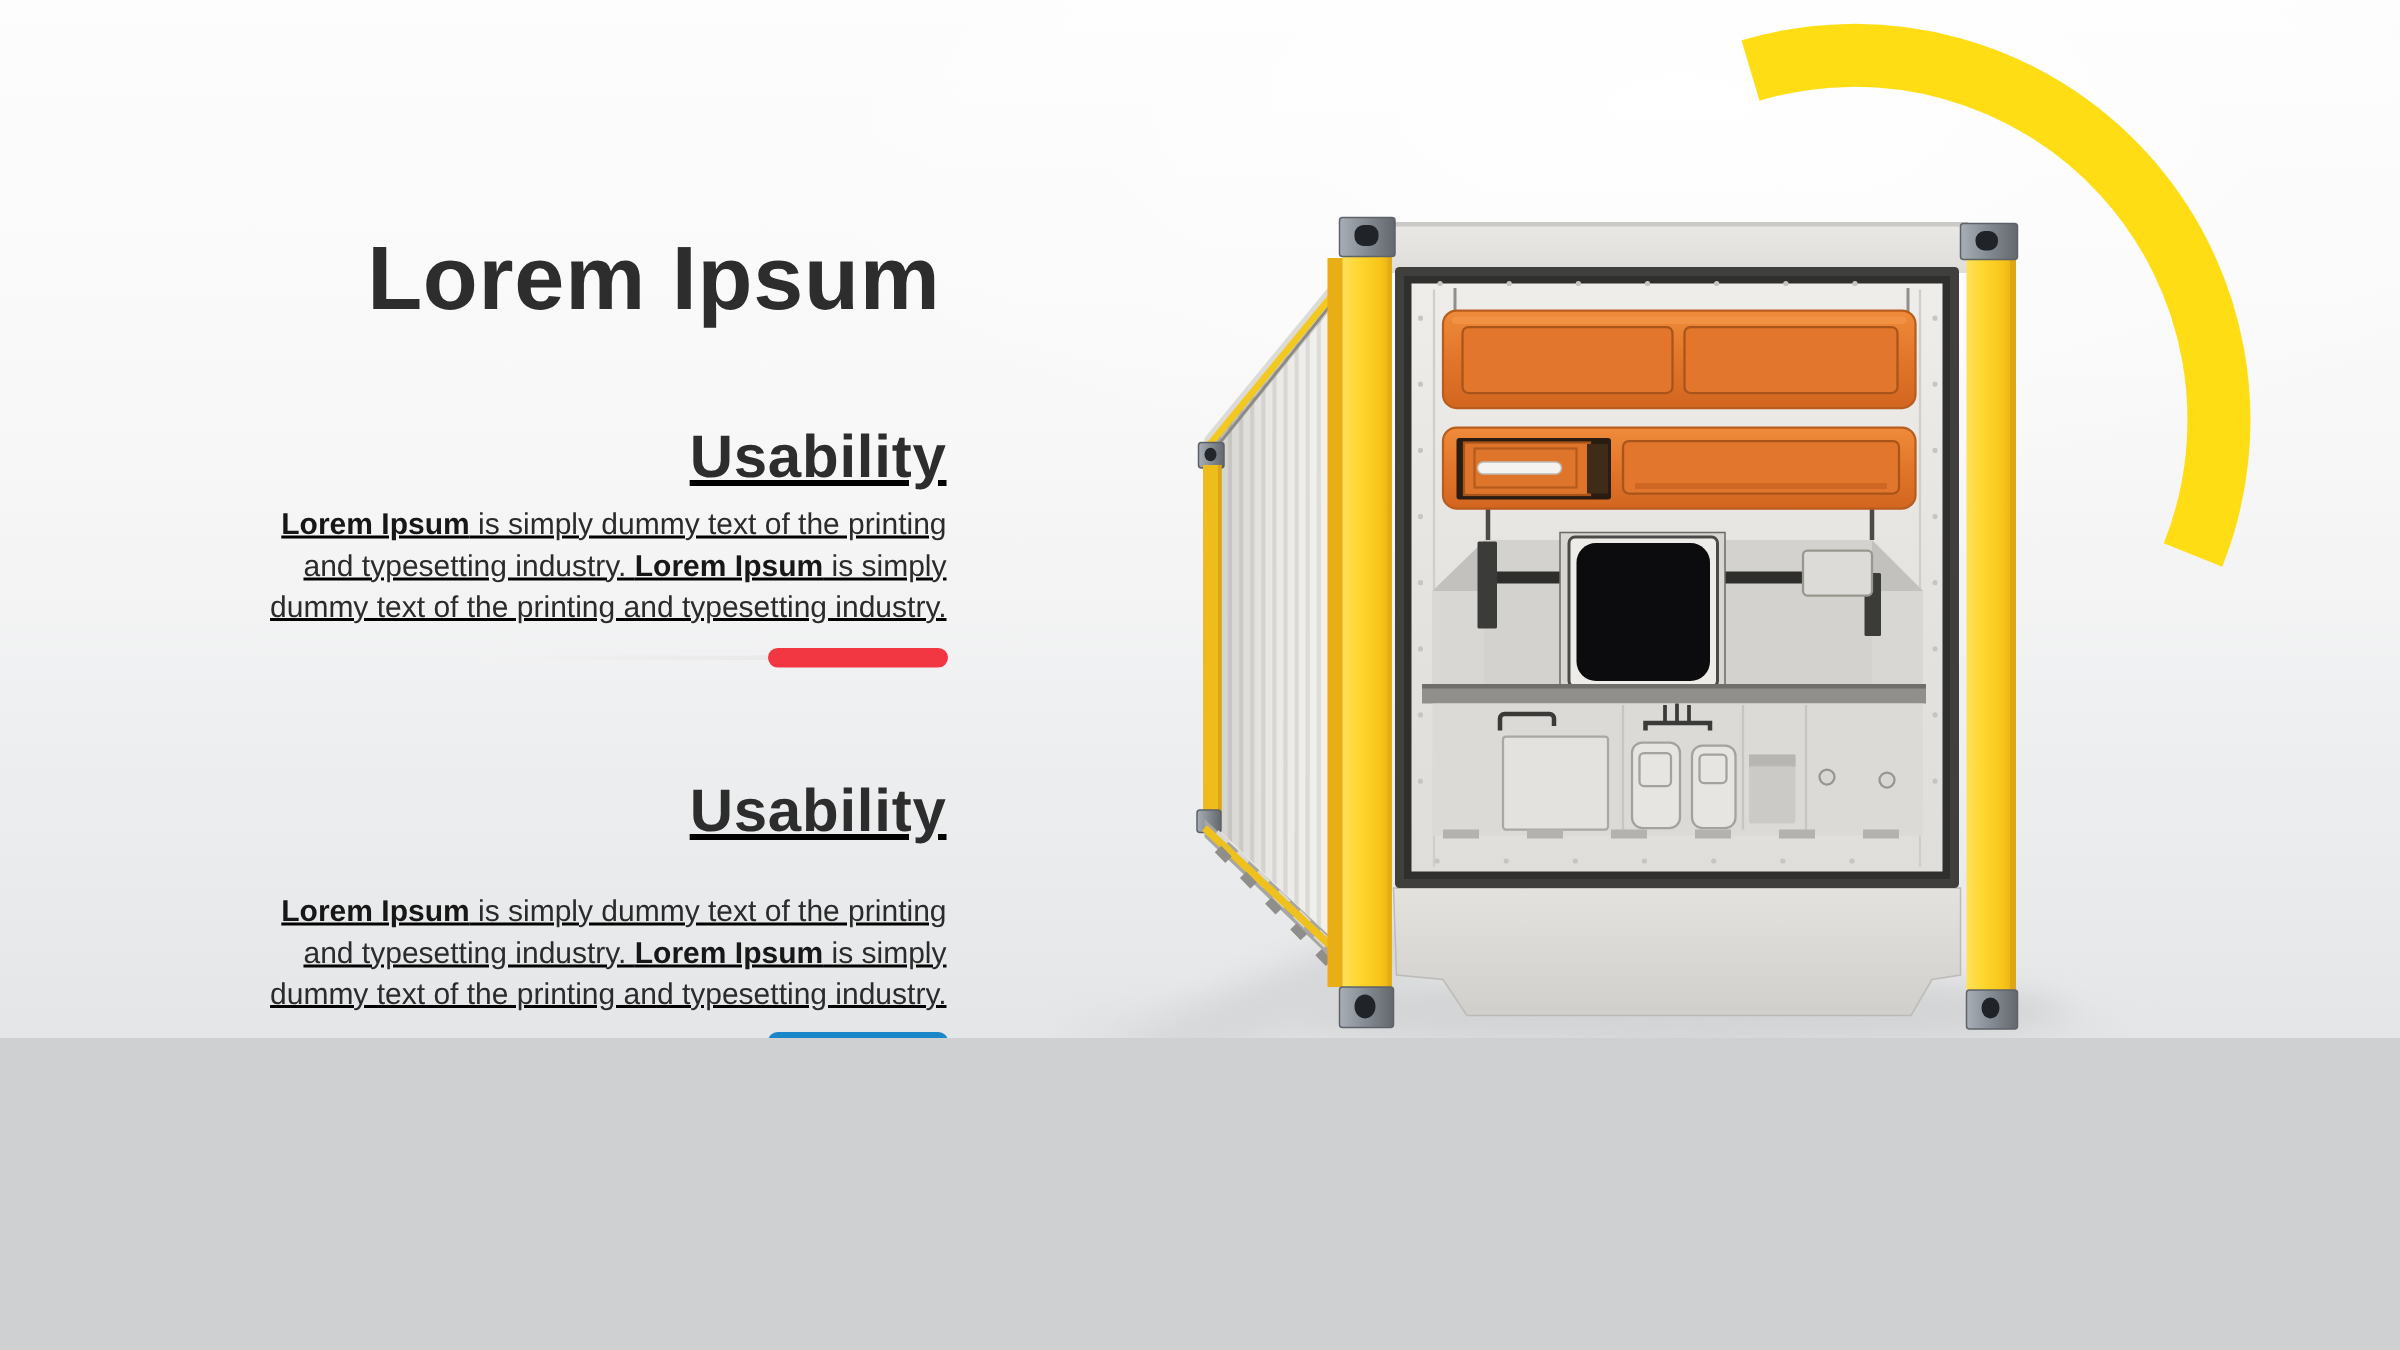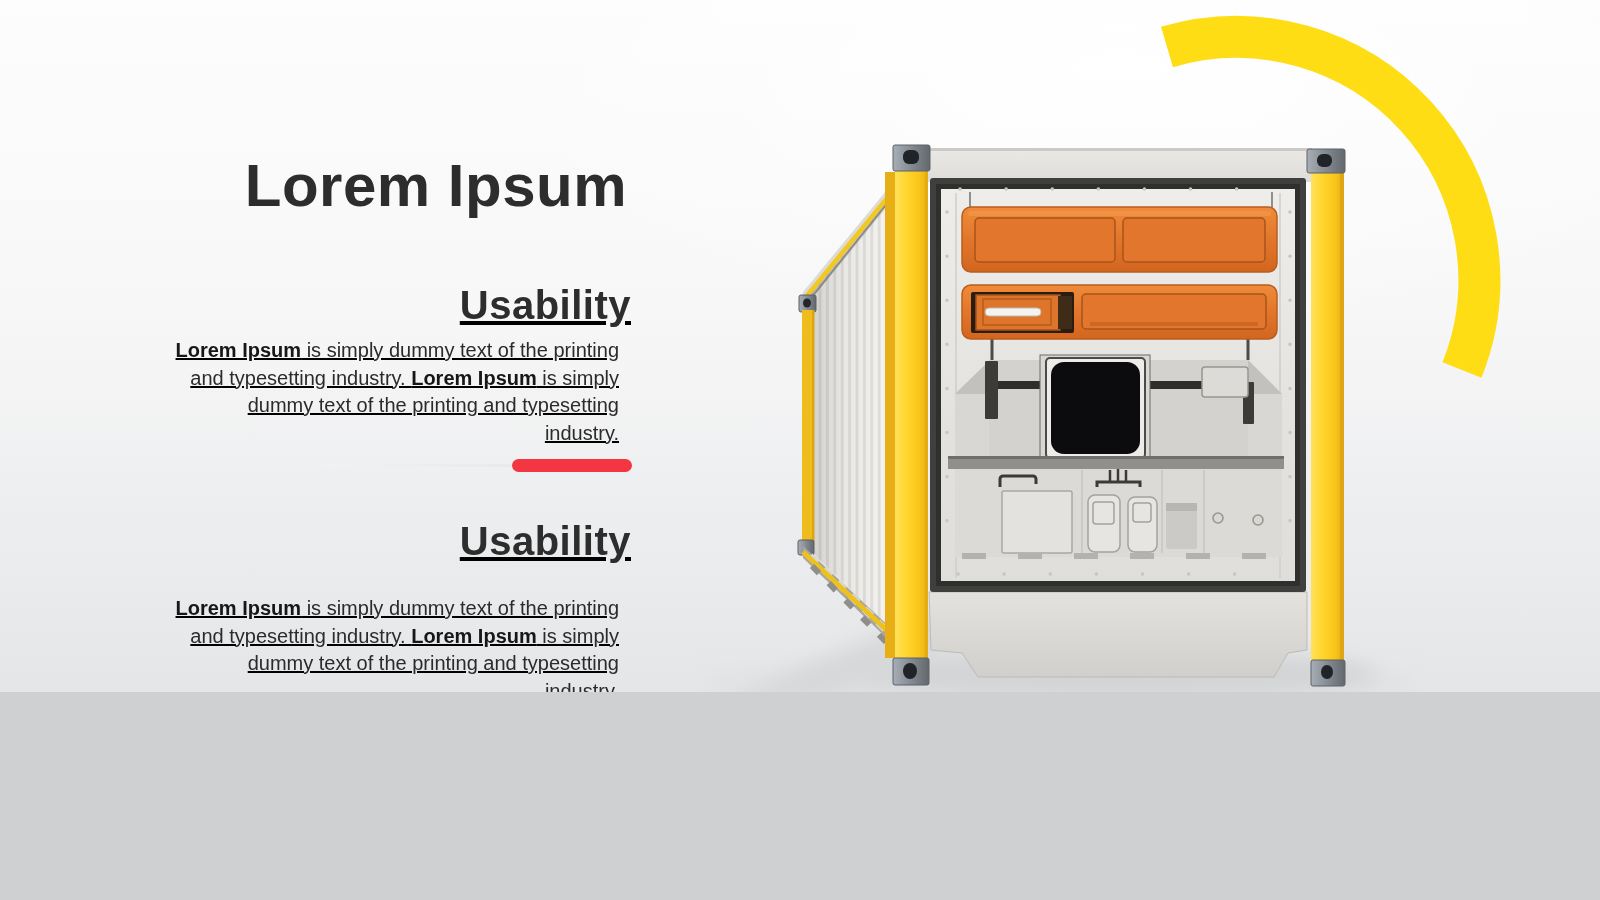--- a/index.html
+++ b/index.html
@@ -17,21 +17,21 @@
     color:var(--text_dark);letter-spacing:.5px;
   }
   .section{position:absolute;width:471px;text-align:right;text-decoration:underline;}
   .sec1{left:160px;top:283px;}
   .sec2{left:160px;top:519px;}
   .section h2{
     margin:0;font-size:40px;line-height:44px;font-weight:700;
     color:var(--text_dark);letter-spacing:.5px;
   }
   .section p{
-    margin:12px;font-size:20px;line-height:27.5px;color:var(--body_text);
+    margin:0;font-size:20px;line-height:27.5px;color:var(--body_text);
   }
   .sec1 p{margin-top:10px;}
   .sec2 p{margin-top:32px;}
   .section p b{color:#171717;}
   .bar{position:relative;height:13px;}
   .sec1 .bar{margin-top:12px;}
   .sec2 .bar{margin-top:10px;}
   .bar .track{
     position:absolute;right:-1px;top:5px;width:310px;height:3px;
     background:linear-gradient(90deg,#f2f2f2,#e4e4e4);border-radius:2px;

